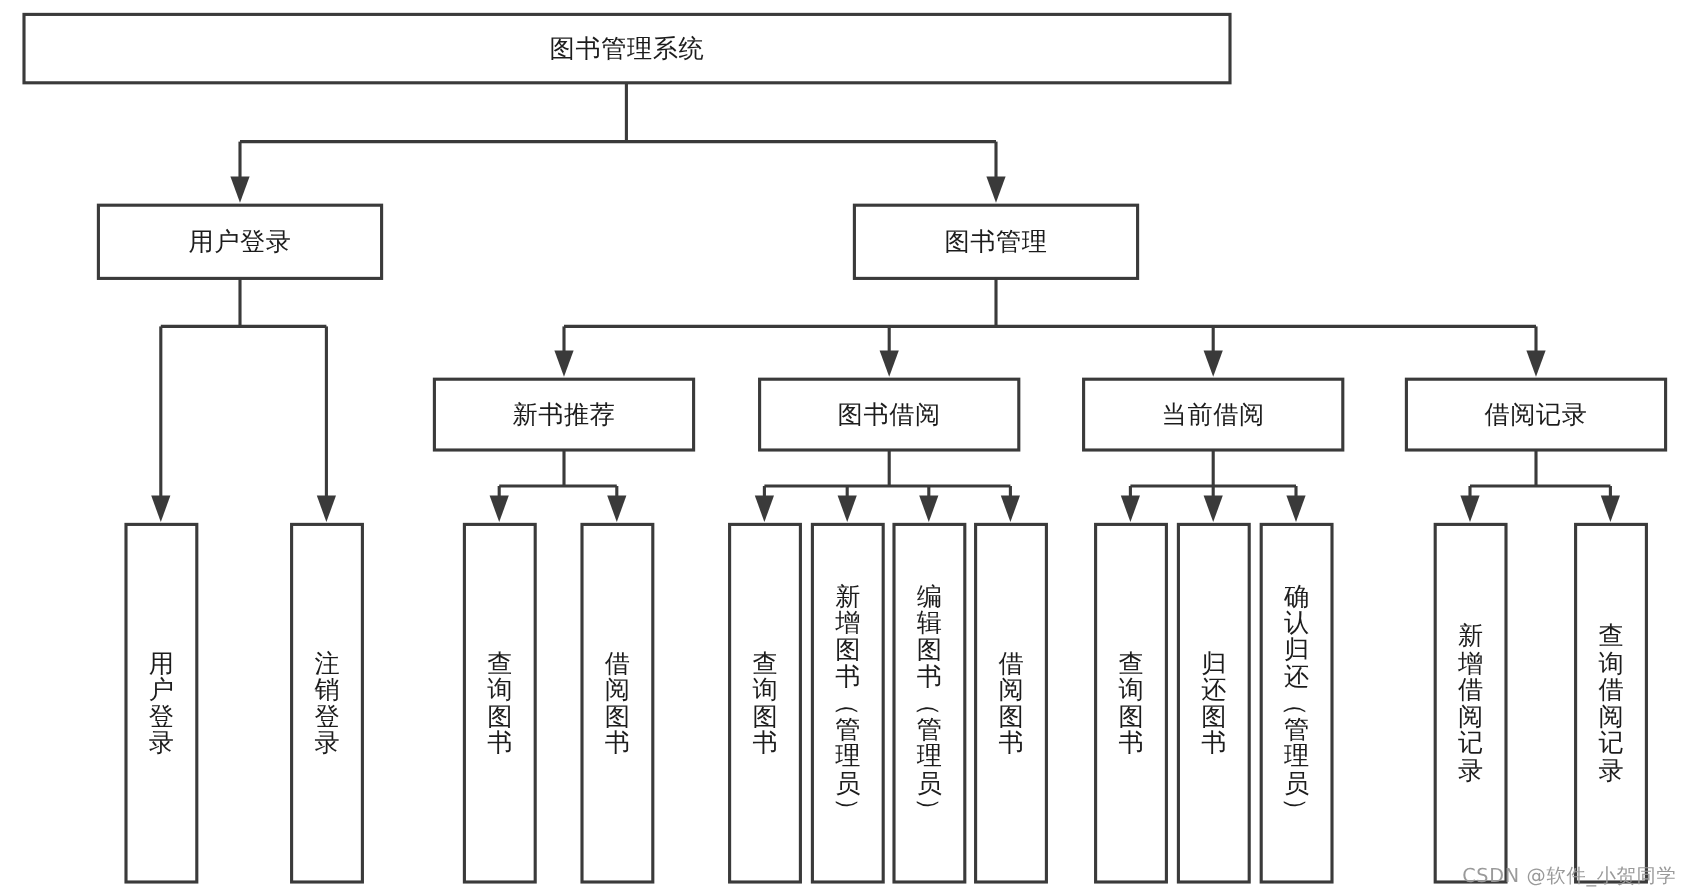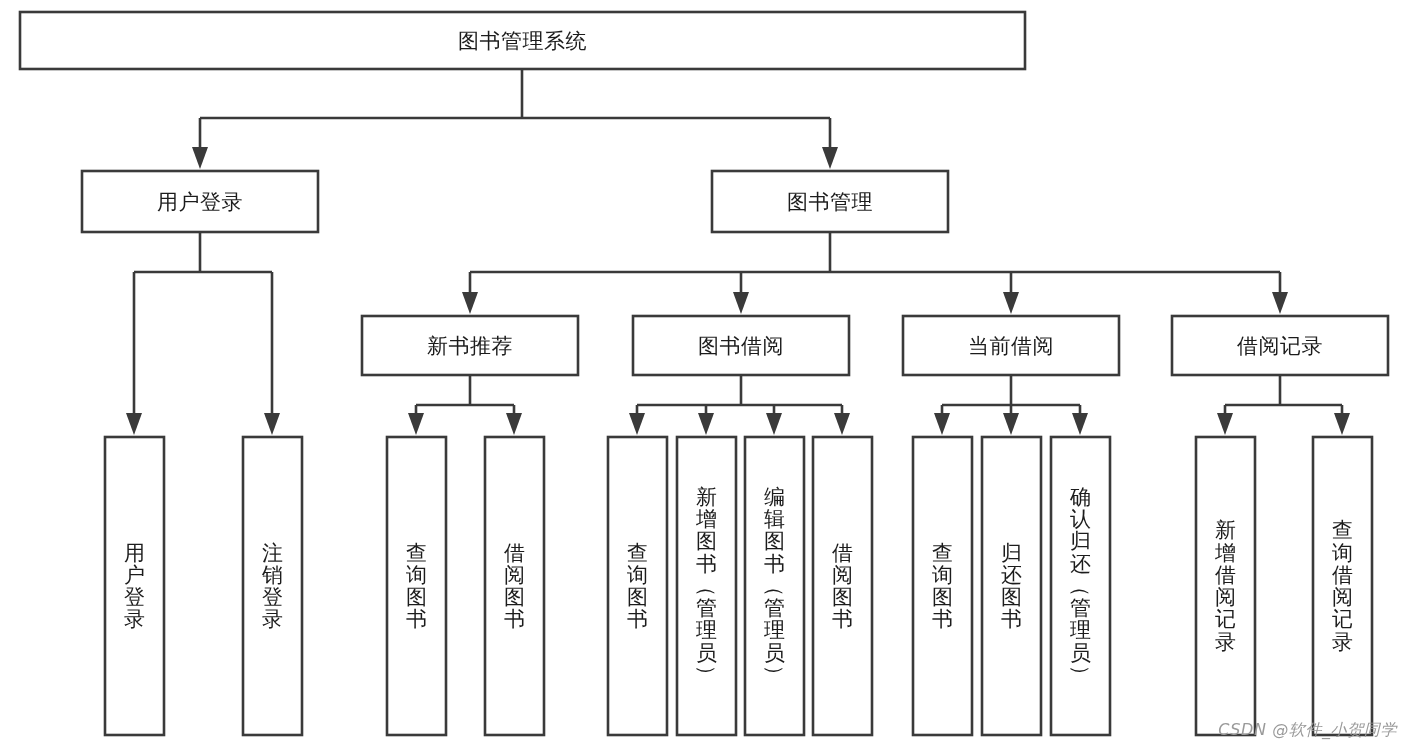--- a/index.html
+++ b/index.html
@@ -75,21 +75,20 @@
   }
   #watermark {
     position: absolute;
     right: 8px;
     bottom: 6px;
     font-family: "DejaVu Sans", "Liberation Sans", sans-serif;
     font-size: 16px;
     color: #9a9a9a;
     white-space: nowrap;
     letter-spacing: 0.6px;
-    font-style: italic;
   }
 </style>
 </head>
 <body>
 
 <div id="diagram-root">
   <svg id="diagram-svg" viewBox="0 0 1405 747" xmlns="http://www.w3.org/2000/svg">
     <g id="connectors-layer">
         <line x1="522" y1="69" x2="522" y2="118" class="connector-line"></line>
         <line x1="200" y1="118" x2="830" y2="118" class="connector-line"></line>

